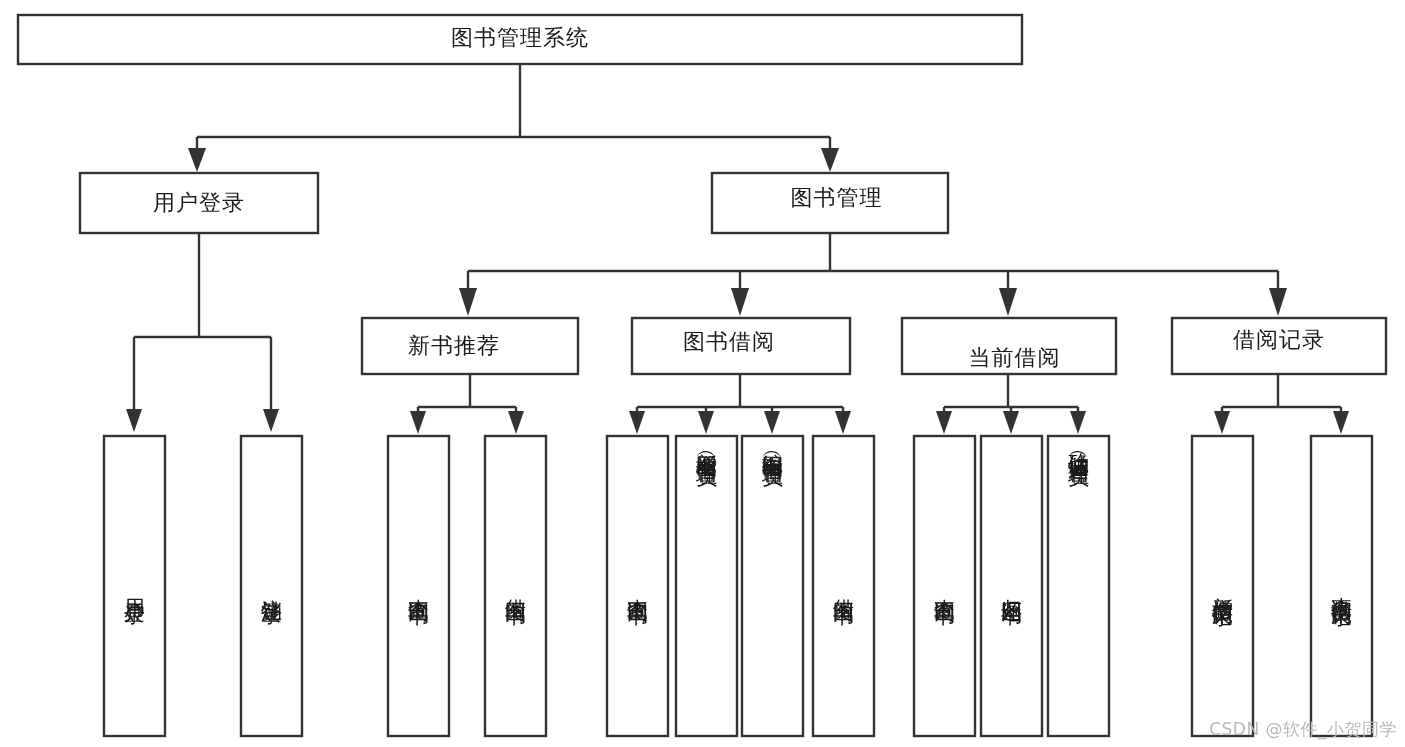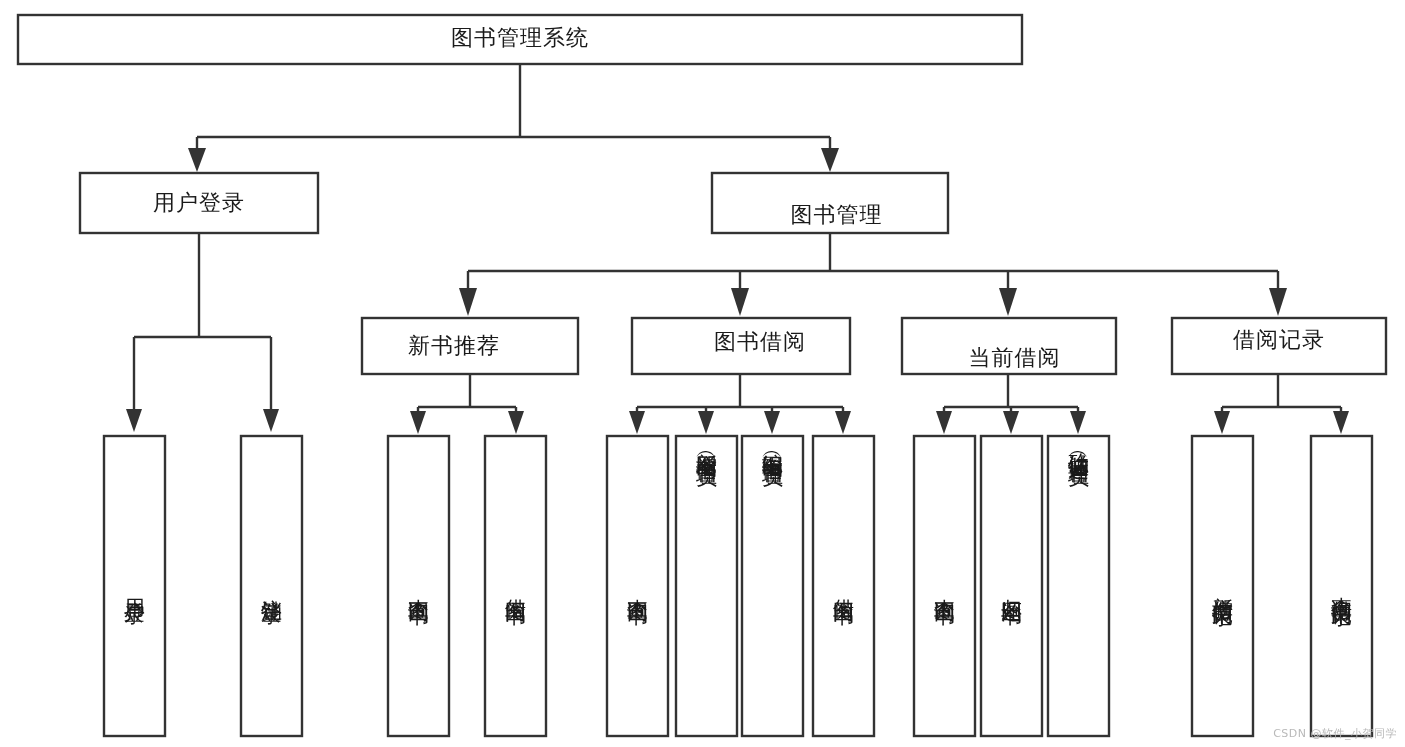--- a/index.html
+++ b/index.html
@@ -71,21 +71,21 @@
     font-size: 22px;
     color: #1a1a1a;
     white-space: nowrap;
     letter-spacing: 1px;
   }
   #watermark {
     position: absolute;
     right: 8px;
     bottom: 6px;
     font-family: "DejaVu Sans", "Liberation Sans", sans-serif;
-    font-size: 11px;
+    font-size: 17px;
     color: #b9b9b9;
     letter-spacing: 0.5px;
     user-select: none;
   }
 </style>
 </head>
 <body>
 
 <div id="diagram-root">
 
@@ -184,28 +184,28 @@
     <rect class="node-box" x="1311" y="436" width="61" height="300"></rect>
   </svg>
 
   <div class="htext-wrap" style="left:18px; top:15px; width:1004px; height:45px;justify-content:center;">
     <span class="htext">图书管理系统</span>
   </div>
 
   <div class="htext-wrap" style="left:80px; top:173px; width:238px; height:60px;">
     <span class="htext">用户登录</span>
   </div>
-  <div class="htext-wrap" style="left:712px; top:185px; width:249px; height:60px;border-radius:15px;">
+  <div class="htext-wrap" style="left:712px; top:168px; width:249px; height:60px;border-radius:15px;">
     <span class="htext">图书管理</span>
   </div>
 
   <div class="htext-wrap" style="left:362px; top:318px; width:184px; height:56px;">
     <span class="htext">新书推荐</span>
   </div>
-  <div class="htext-wrap" style="left:651px; top:318px; width:218px; height:48px;">
+  <div class="htext-wrap" style="left:620px; top:318px; width:218px; height:48px;">
     <span class="htext">图书借阅</span>
   </div>
   <div class="htext-wrap" style="left:902px; top:330px; width:225px; height:56px;">
     <span class="htext">当前借阅</span>
   </div>
   <div class="htext-wrap" style="left:1172px; top:318px; width:214px; height:43px;">
     <span class="htext">借阅记录</span>
   </div>
 
   <div class="vtext-wrap" style="left:104px; top:436px; width:61px; height:300px;">

